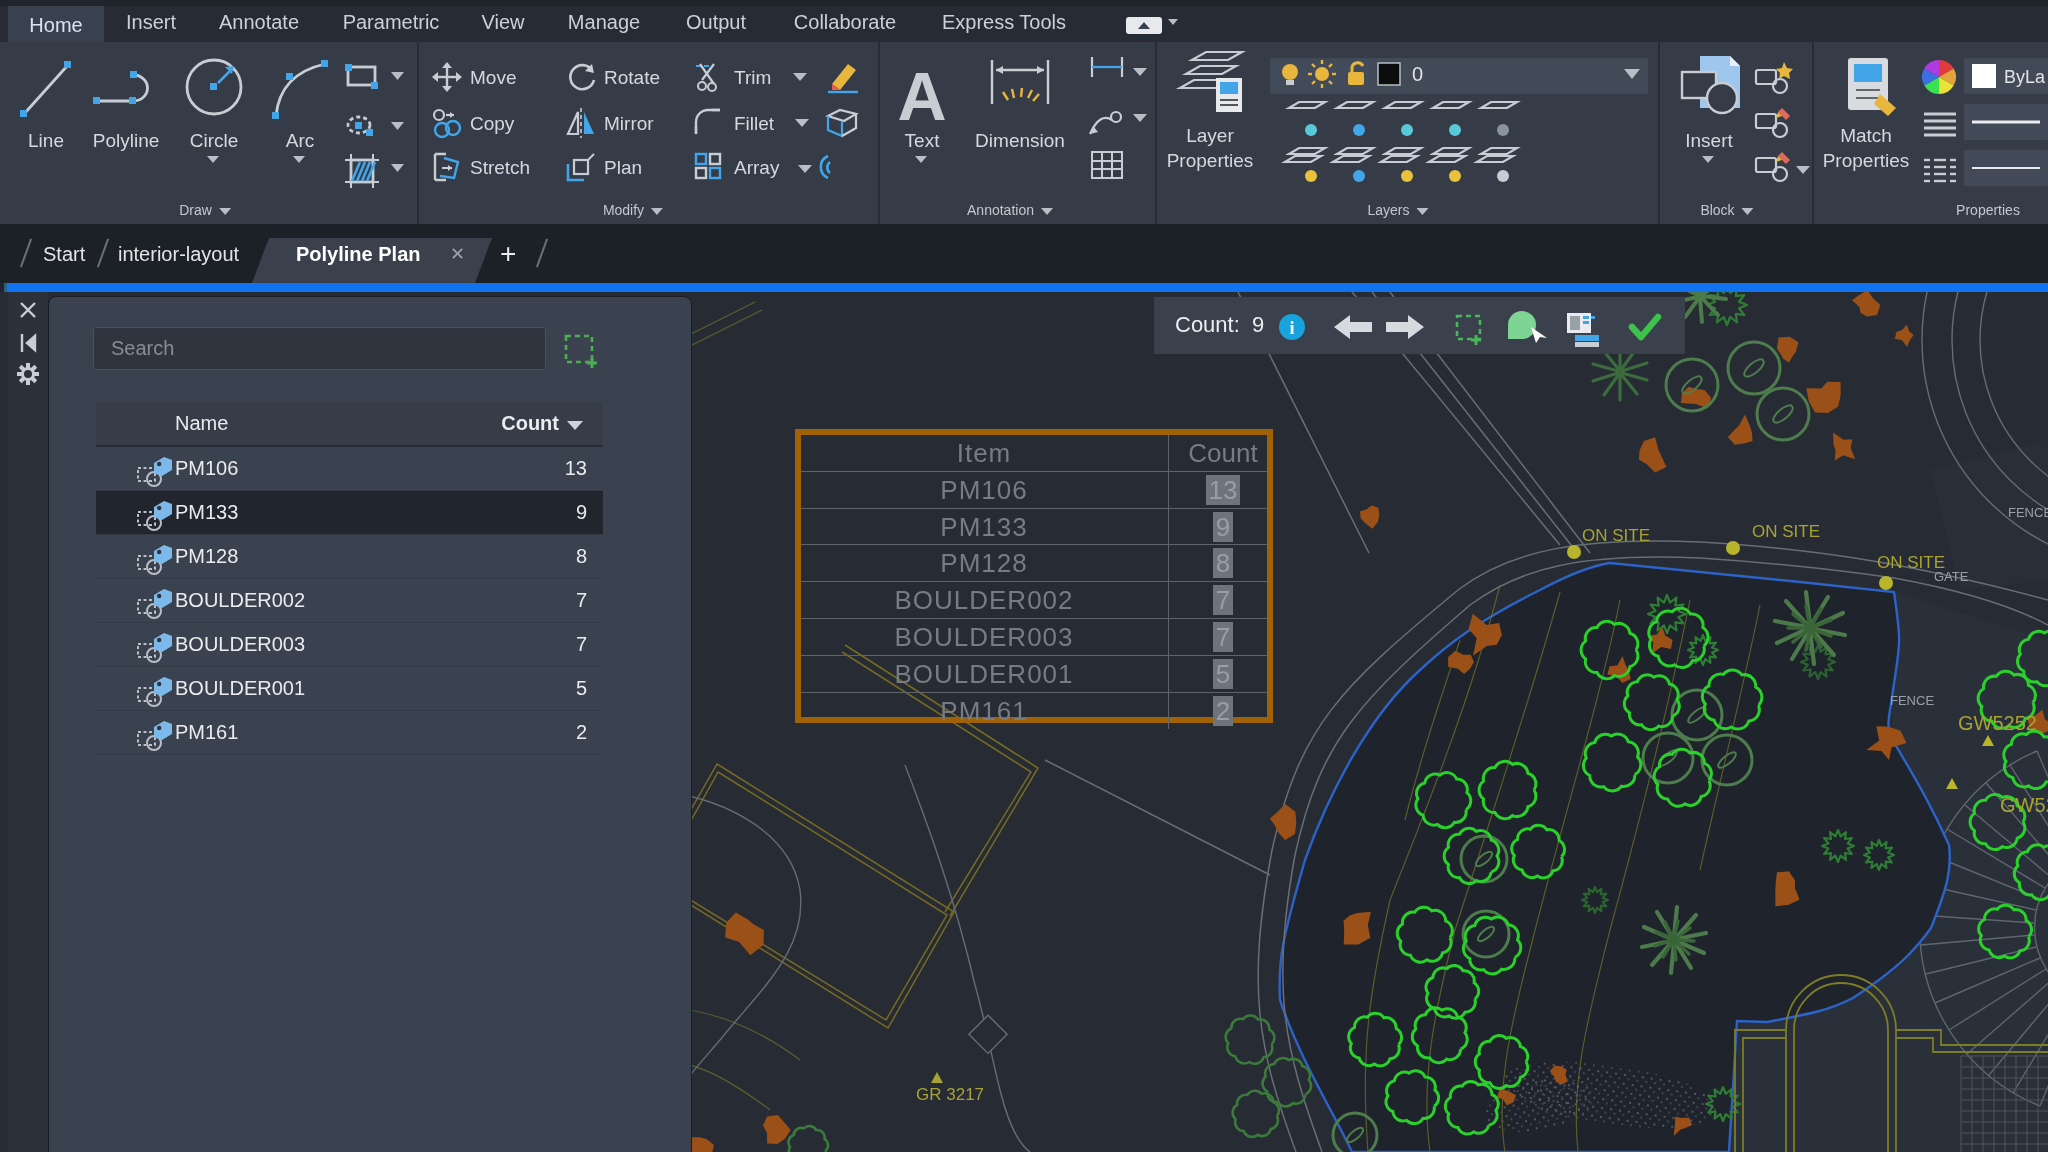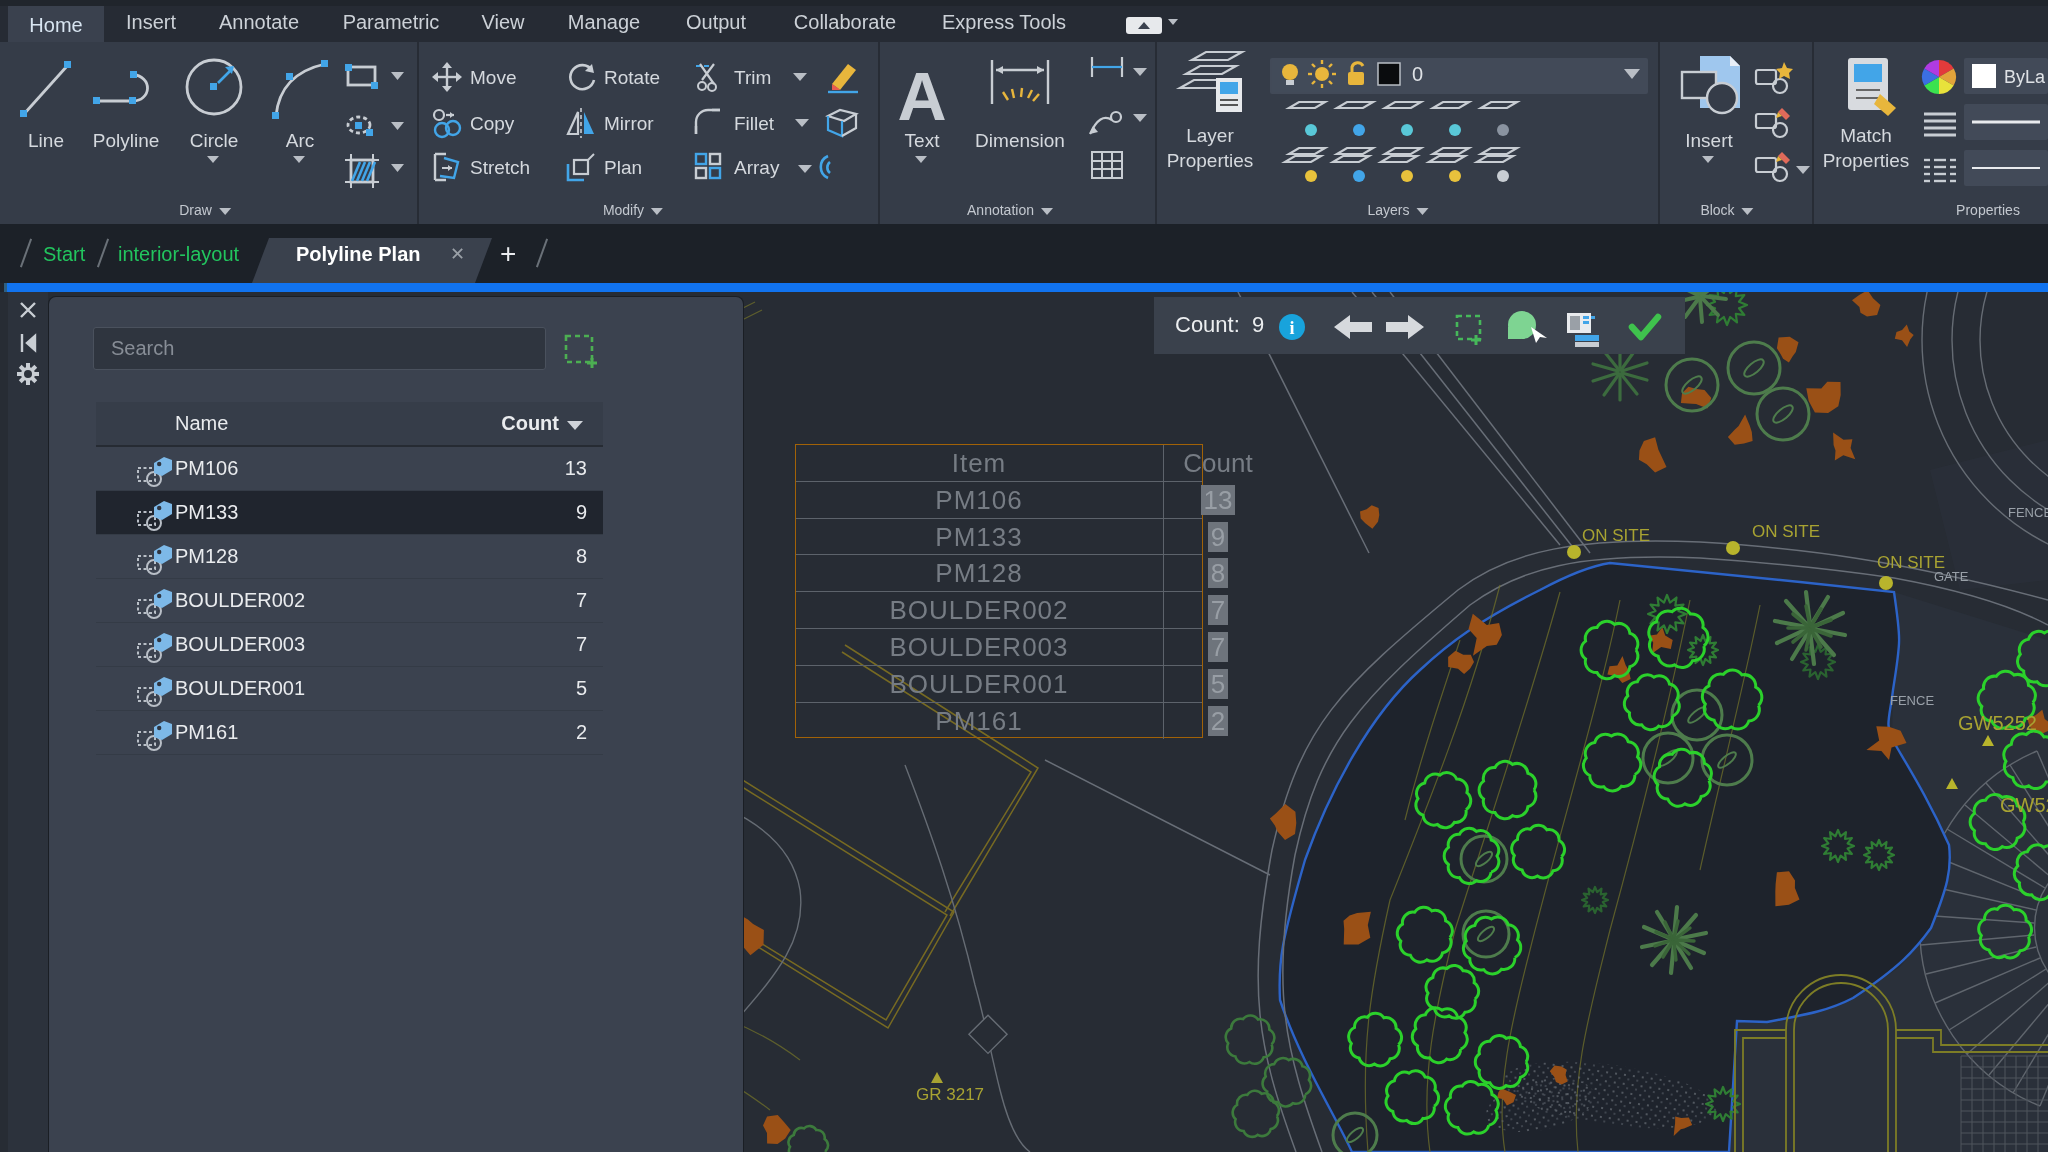--- a/index.html
+++ b/index.html
@@ -12,37 +12,37 @@
 
 #ribbon{position:absolute;left:0;top:42px;width:2048px;height:182px;background:#353c48}
 .psep{position:absolute;top:0;width:2px;height:182px;background:#272c35}
 .pname{position:absolute;top:160px;height:22px;font-size:14px;color:#c3c8cf;transform:translateX(-50%);white-space:nowrap}
 .caret{display:inline-block;width:0;height:0;border-left:6px solid transparent;border-right:6px solid transparent;border-top:7px solid #b9bec5;vertical-align:middle;margin-left:7px}
 .ilab{position:absolute;font-size:19px;color:#d5d9de;white-space:nowrap}
 .clab{transform:translateX(-50%);text-align:right}
 .scaret{position:absolute;width:0;height:0;border-left:6px solid transparent;border-right:6px solid transparent;border-top:7px solid #b9bec5}
 
 #filebar{position:absolute;left:0;top:224px;width:2048px;height:59px;background:#1c2128}
-.ftext{position:absolute;top:19px;font-size:20px;color:#22c55e;white-space:nowrap}
+.ftext{position:absolute;top:19px;font-size:20px;color:#e5e5e5;white-space:nowrap}
 .fslash{position:absolute;top:14px;width:2px;height:30px;background:#6a7178;transform:rotate(20deg)}
 #activeftab{position:absolute;left:252px;top:14px;width:240px;height:45px;background:#3a414d;clip-path:polygon(17px 0,100% 0,calc(100% - 17px) 100%,0 100%)}
 
 #palstrip{position:absolute;left:8px;top:292px;width:40px;height:860px;background:#2c323c}
-#palbody{position:absolute;left:48px;top:296px;width:696px;height:856px;background:#3b424f;border-radius:8px 8px 0 0;border:1px solid #1a1e24;border-bottom:none}
+#palbody{position:absolute;left:48px;top:296px;width:644px;height:856px;background:#3b424f;border-radius:8px 8px 0 0;border:1px solid #1a1e24;border-bottom:none}
 #searchbox{position:absolute;left:44px;top:30px;width:453px;height:43px;background:#2f353f;border:1px solid #4a515d;border-radius:3px;color:#878d96;font-size:20px;line-height:41px;padding-left:17px}
 #plist{position:absolute;left:47px;top:105px;width:507px}
 #plhead{position:relative;height:45px;background:#363d49;border-bottom:2px solid #262b33}
 .prow{position:relative;height:44px;border-bottom:1px solid #343b46;color:#e9ebee;font-size:20px}
 .prow .nm{position:absolute;left:79px;top:10px}
 .prow .ct{position:absolute;right:16px;top:10px}
 .picon{position:absolute;left:40px;top:8px}
 
 #cbar{position:absolute;left:1154px;top:297px;width:531px;height:57px;background:#3a414c;color:#eceef0;font-size:22px}
 
-#ctab{position:absolute;left:795px;top:444px;width:408px;height:294px;border:1px solid #a16207;color:#767c84;font-size:26px}
+#ctab{position:absolute;left:795px;top:429px;width:478px;height:294px;border:6px solid #a16207;color:#767c84;font-size:26px}
 #ctab .r{position:relative;height:36.8px;border-bottom:1px solid #5d636b}
 #ctab .r:last-child{border-bottom:none}
 #ctab .c1{position:absolute;left:0;top:0;width:366px;height:100%;text-align:center;line-height:36px;letter-spacing:1px}
 #ctab .c2{position:absolute;left:367px;top:0;width:1px;height:100%;background:#5d636b}
 #ctab .cv{position:absolute;left:367px;top:0;width:110px;height:100%;text-align:center;line-height:36px}
 .cbox{display:inline-block;background:#6e747c;color:#989ea5;padding:0 3px;line-height:30px;margin-top:3px}
 </style></head><body>
 <div id="app">
 <div id="tabbar">
       <div class="abs" style="left:0;top:0;width:2048px;height:6px;background:#20252c"></div>

